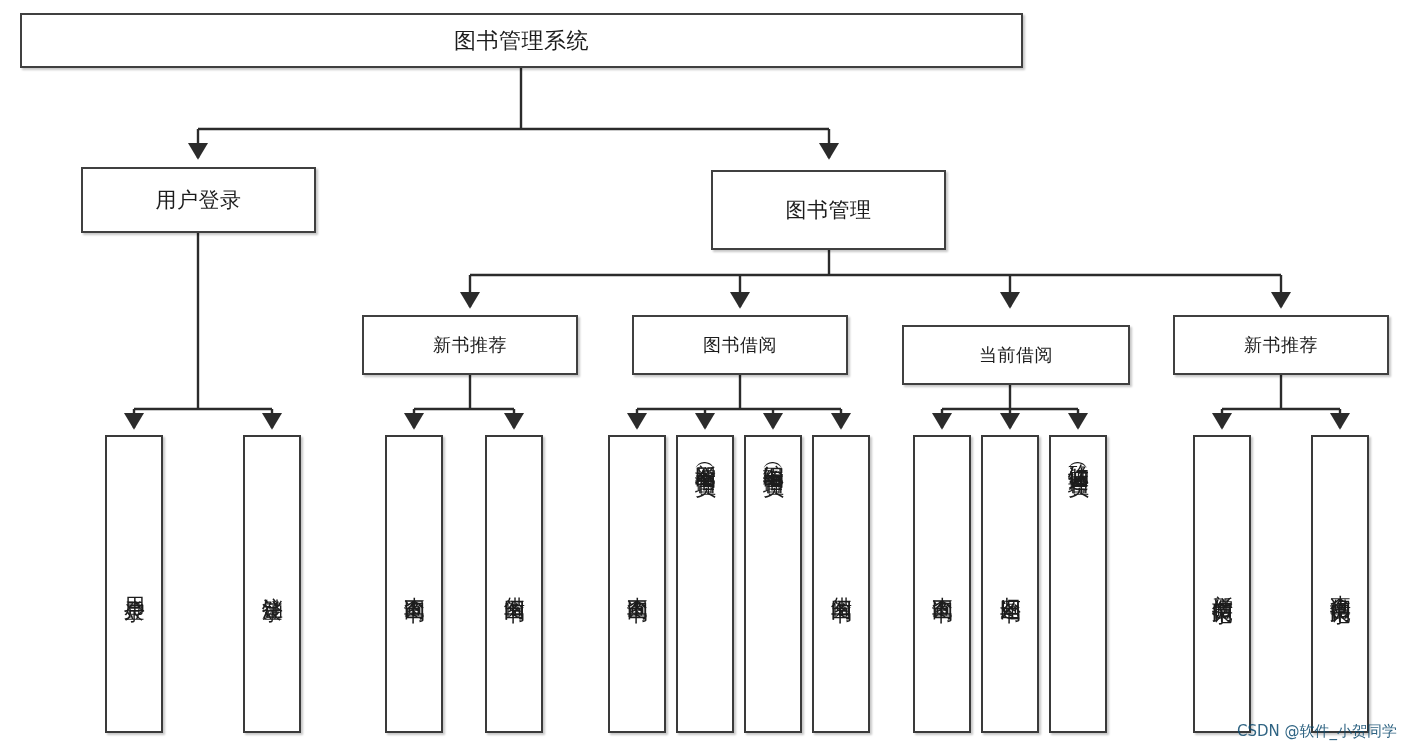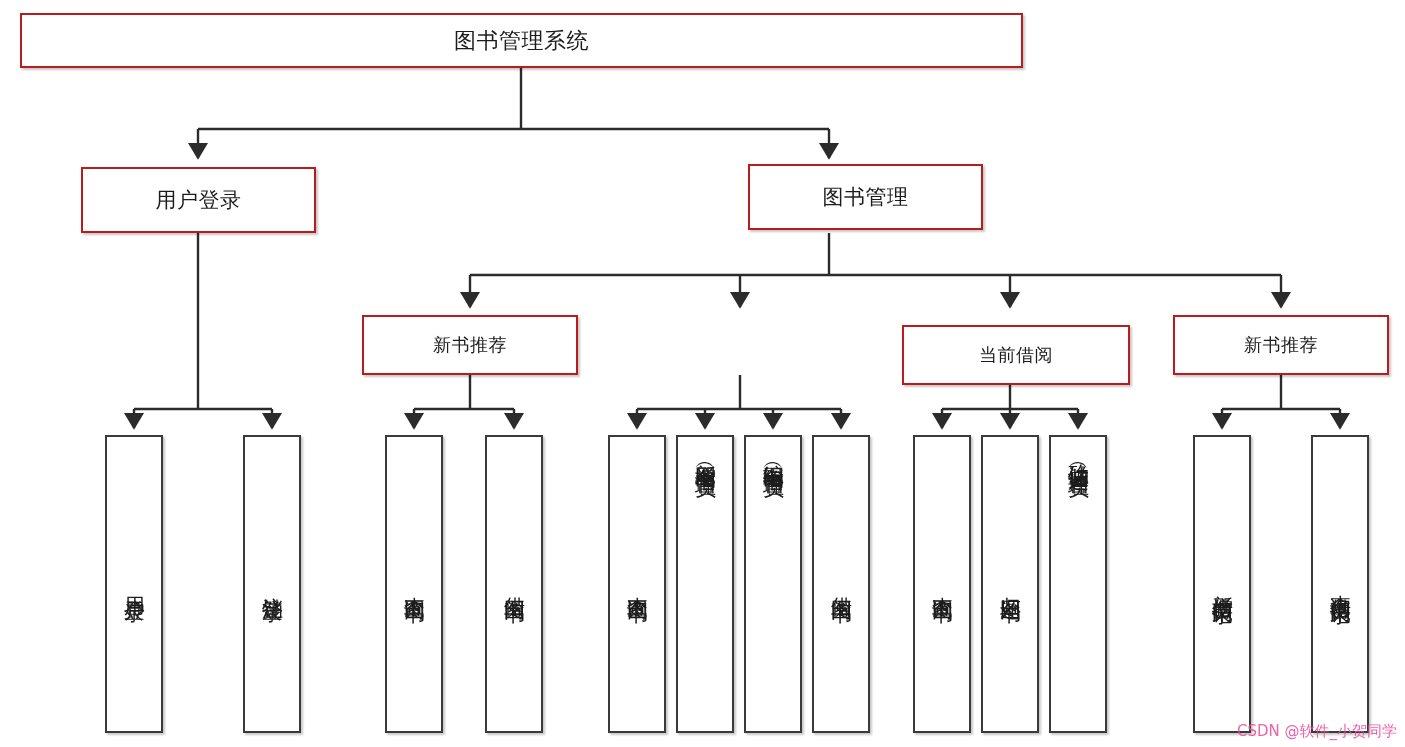--- a/index.html
+++ b/index.html
@@ -8,21 +8,21 @@
     width:1405px;height:747px;overflow:hidden;
     font-family:"DejaVu Sans","Liberation Sans",sans-serif;
     color:#1a1a1a;
   }
   #diagram-root{position:relative;width:1405px;height:747px;background:#fff;}
   svg#tree-svg{position:absolute;left:0;top:0;width:1405px;height:747px;display:block;}
 
   .node-box{
     position:absolute;box-sizing:border-box;
     background:#ffffff;
-    border:2px solid #b91c1c;
+    border:2px solid #404040;
     box-shadow:2px 2px 2px rgba(0,0,0,0.22);
     display:flex;align-items:center;justify-content:center;
   }
   .node-label{
     font-size:21px;line-height:1.15;color:#1c1c1c;
     letter-spacing:0.5px;white-space:nowrap;
     text-align:center;
   }
   .node-box.level-1 .node-label{font-size:22px;}
   .node-box.level-2 .node-label{font-size:21px;}
@@ -39,21 +39,21 @@
   .leaf-box.centered{align-items:center;padding-top:0;}
   .leaf-label{
     writing-mode:vertical-rl;
     text-orientation:upright;
     font-size:21px;line-height:1.28;color:#1c1c1c;
     letter-spacing:2px;white-space:nowrap;
   }
 
   #watermark{
     position:absolute;right:8px;bottom:6px;
-    font-size:15px;color:#ec4899;opacity:.85;
+    font-size:15px;color:#0c4a6e;opacity:.85;
     white-space:nowrap;pointer-events:none;
     font-family:"DejaVu Sans","Liberation Sans",sans-serif;
   }
 </style>
 </head>
 <body>
 
 <div id="diagram-root">
 
   <svg id="tree-svg" viewBox="0 0 1405 747" xmlns="http://www.w3.org/2000/svg">
@@ -106,26 +106,29 @@
     </g>
   </svg>
 
   <div class="node-box level-1" style="left:20px;top:13px;width:1003px;height:55px;">
     <span class="node-label">图书管理系统</span>
   </div>
 
   <div class="node-box level-2" style="left:81px;top:167px;width:235px;height:66px;">
     <span class="node-label">用户登录</span>
   </div>
-  <div class="node-box level-2" style="left:711px;top:164px;width:235px;height:66px;margin-left:37px;">
+  <div class="node-box level-2" style="left:711px;top:170px;width:235px;height:80px;">
     <span class="node-label">图书管理</span>
   </div>
 
   <div class="node-box level-3" style="left:362px;top:315px;width:216px;height:60px;">
     <span class="node-label">新书推荐</span>
+  </div>
+  <div class="node-box level-3" style="left:632px;top:315px;width:216px;height:60px;">
+    <span class="node-label">图书借阅</span>
   </div>
   <div class="node-box level-3" style="left:902px;top:325px;width:228px;height:60px;">
     <span class="node-label">当前借阅</span>
   </div>
   <div class="node-box level-3" style="left:1173px;top:315px;width:216px;height:60px;">
     <span class="node-label">新书推荐</span>
   </div>
 
   <div class="leaf-box centered" style="left:105px;top:435px;width:58px;height:298px;">
     <span class="leaf-label">用户登录</span>

